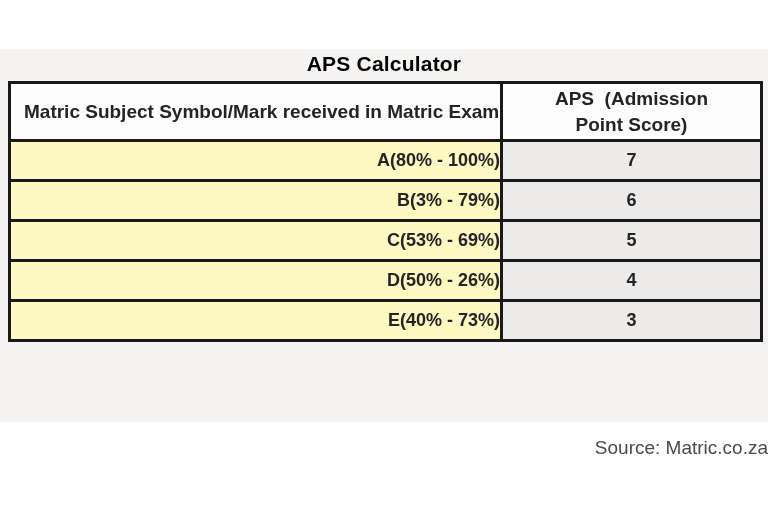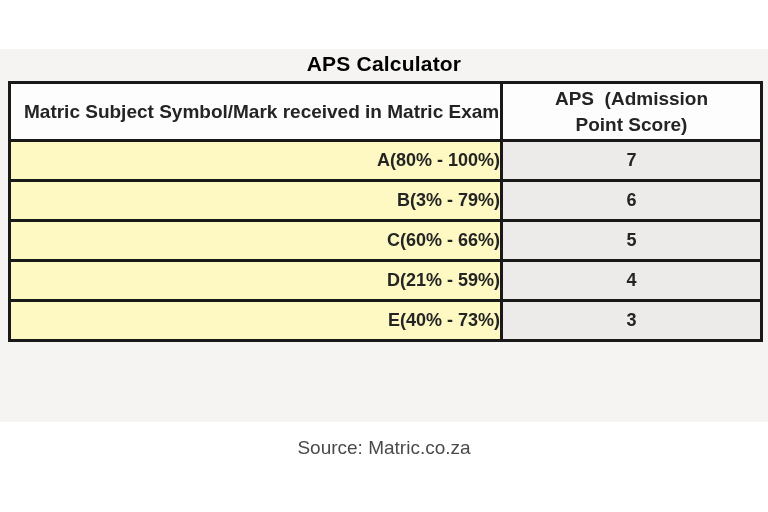--- a/index.html
+++ b/index.html
@@ -77,21 +77,21 @@
     background: #ecebe9;
     font-size: 18px;
     font-weight: 700;
     text-align: center;
     vertical-align: middle;
   }
   .source-caption {
     position: absolute;
     left: 0; top: 437px;
     width: 768px;
-    text-align: center;
+    text-align: right;
     font-size: 19px;
     font-weight: 400;
     color: #4a4a4a;
   }
 </style>
 </head>
 <body>
 
 <div class="canvas">
 
@@ -109,25 +109,25 @@
       <tbody>
         <tr>
           <td class="cell-subject"><span class="symbol">A</span><span>(80% - 100%)</span></td>
           <td class="cell-aps">7</td>
         </tr>
         <tr>
           <td class="cell-subject"><span class="symbol">B</span><span>(3% - 79%)</span></td>
           <td class="cell-aps">6</td>
         </tr>
         <tr>
-          <td class="cell-subject"><span class="symbol">C</span><span>(60% - 66%)</span></td>
+          <td class="cell-subject"><span class="symbol">C</span><span>(53% - 69%)</span></td>
           <td class="cell-aps">5</td>
         </tr>
         <tr>
-          <td class="cell-subject"><span class="symbol">D</span><span>(21% - 59%)</span></td>
+          <td class="cell-subject"><span class="symbol">D</span><span>(50% - 26%)</span></td>
           <td class="cell-aps">4</td>
         </tr>
         <tr>
           <td class="cell-subject"><span class="symbol">E</span><span>(40% - 73%)</span></td>
           <td class="cell-aps">3</td>
         </tr>
       </tbody>
     </table>
 
   </div>

